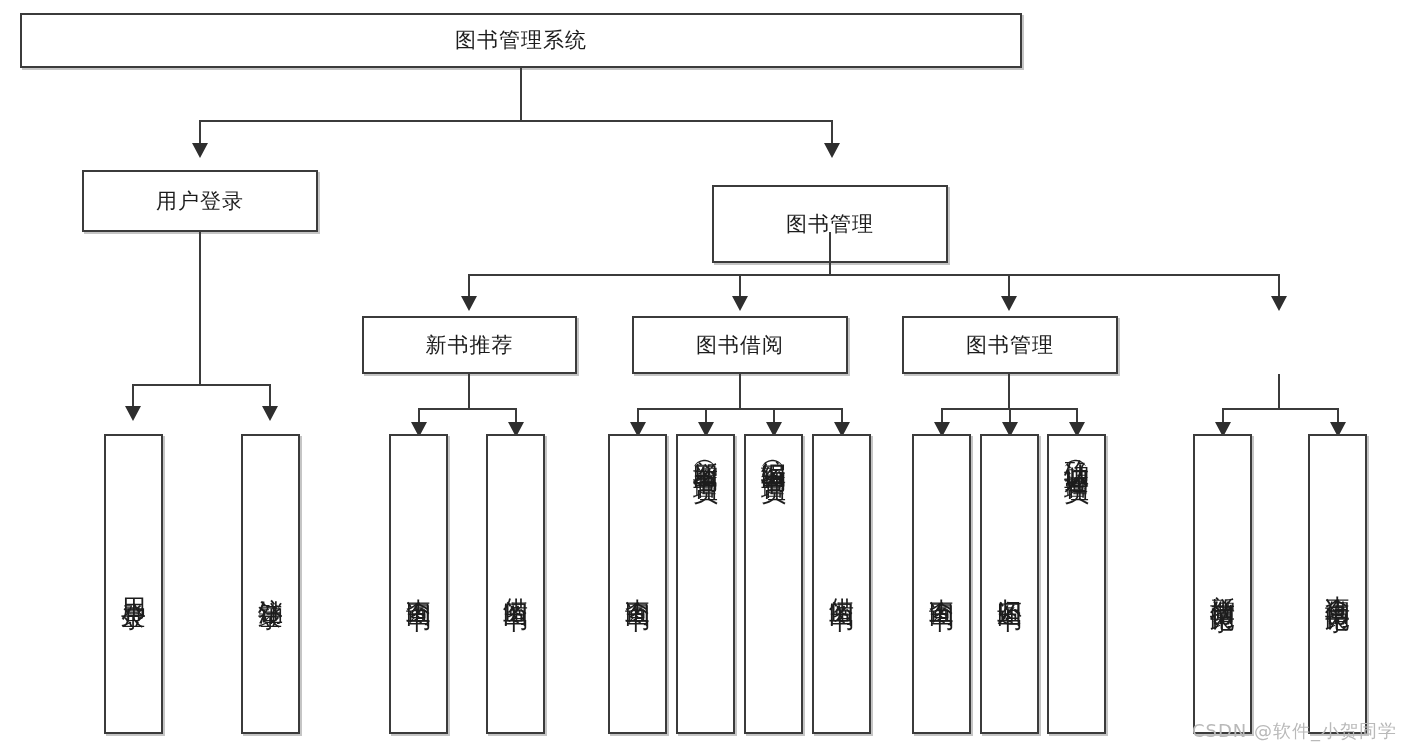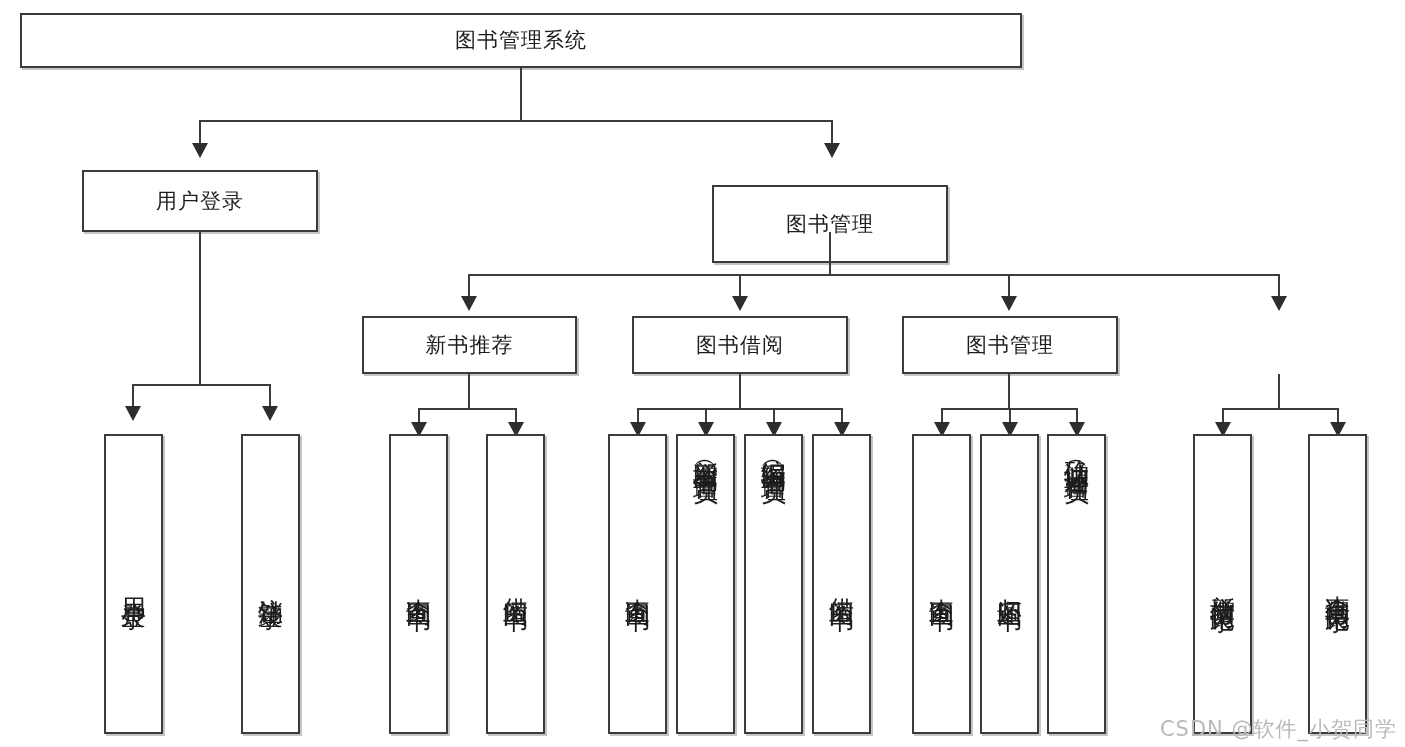--- a/index.html
+++ b/index.html
@@ -64,21 +64,21 @@
     width:0;height:0;
     border-left:8px solid transparent;
     border-right:8px solid transparent;
     border-top:15px solid #2e2e2e;
   }
   
   #watermark{
     position:absolute;
     right:8px;
     bottom:4px;
-    font-size:21px;
+    font-size:18px;
     color:#b9b9b9;
     letter-spacing:1px;
     white-space:nowrap;
     pointer-events:none;
   }
 </style>
 </head>
 <body>
 
 <div id="canvas">

